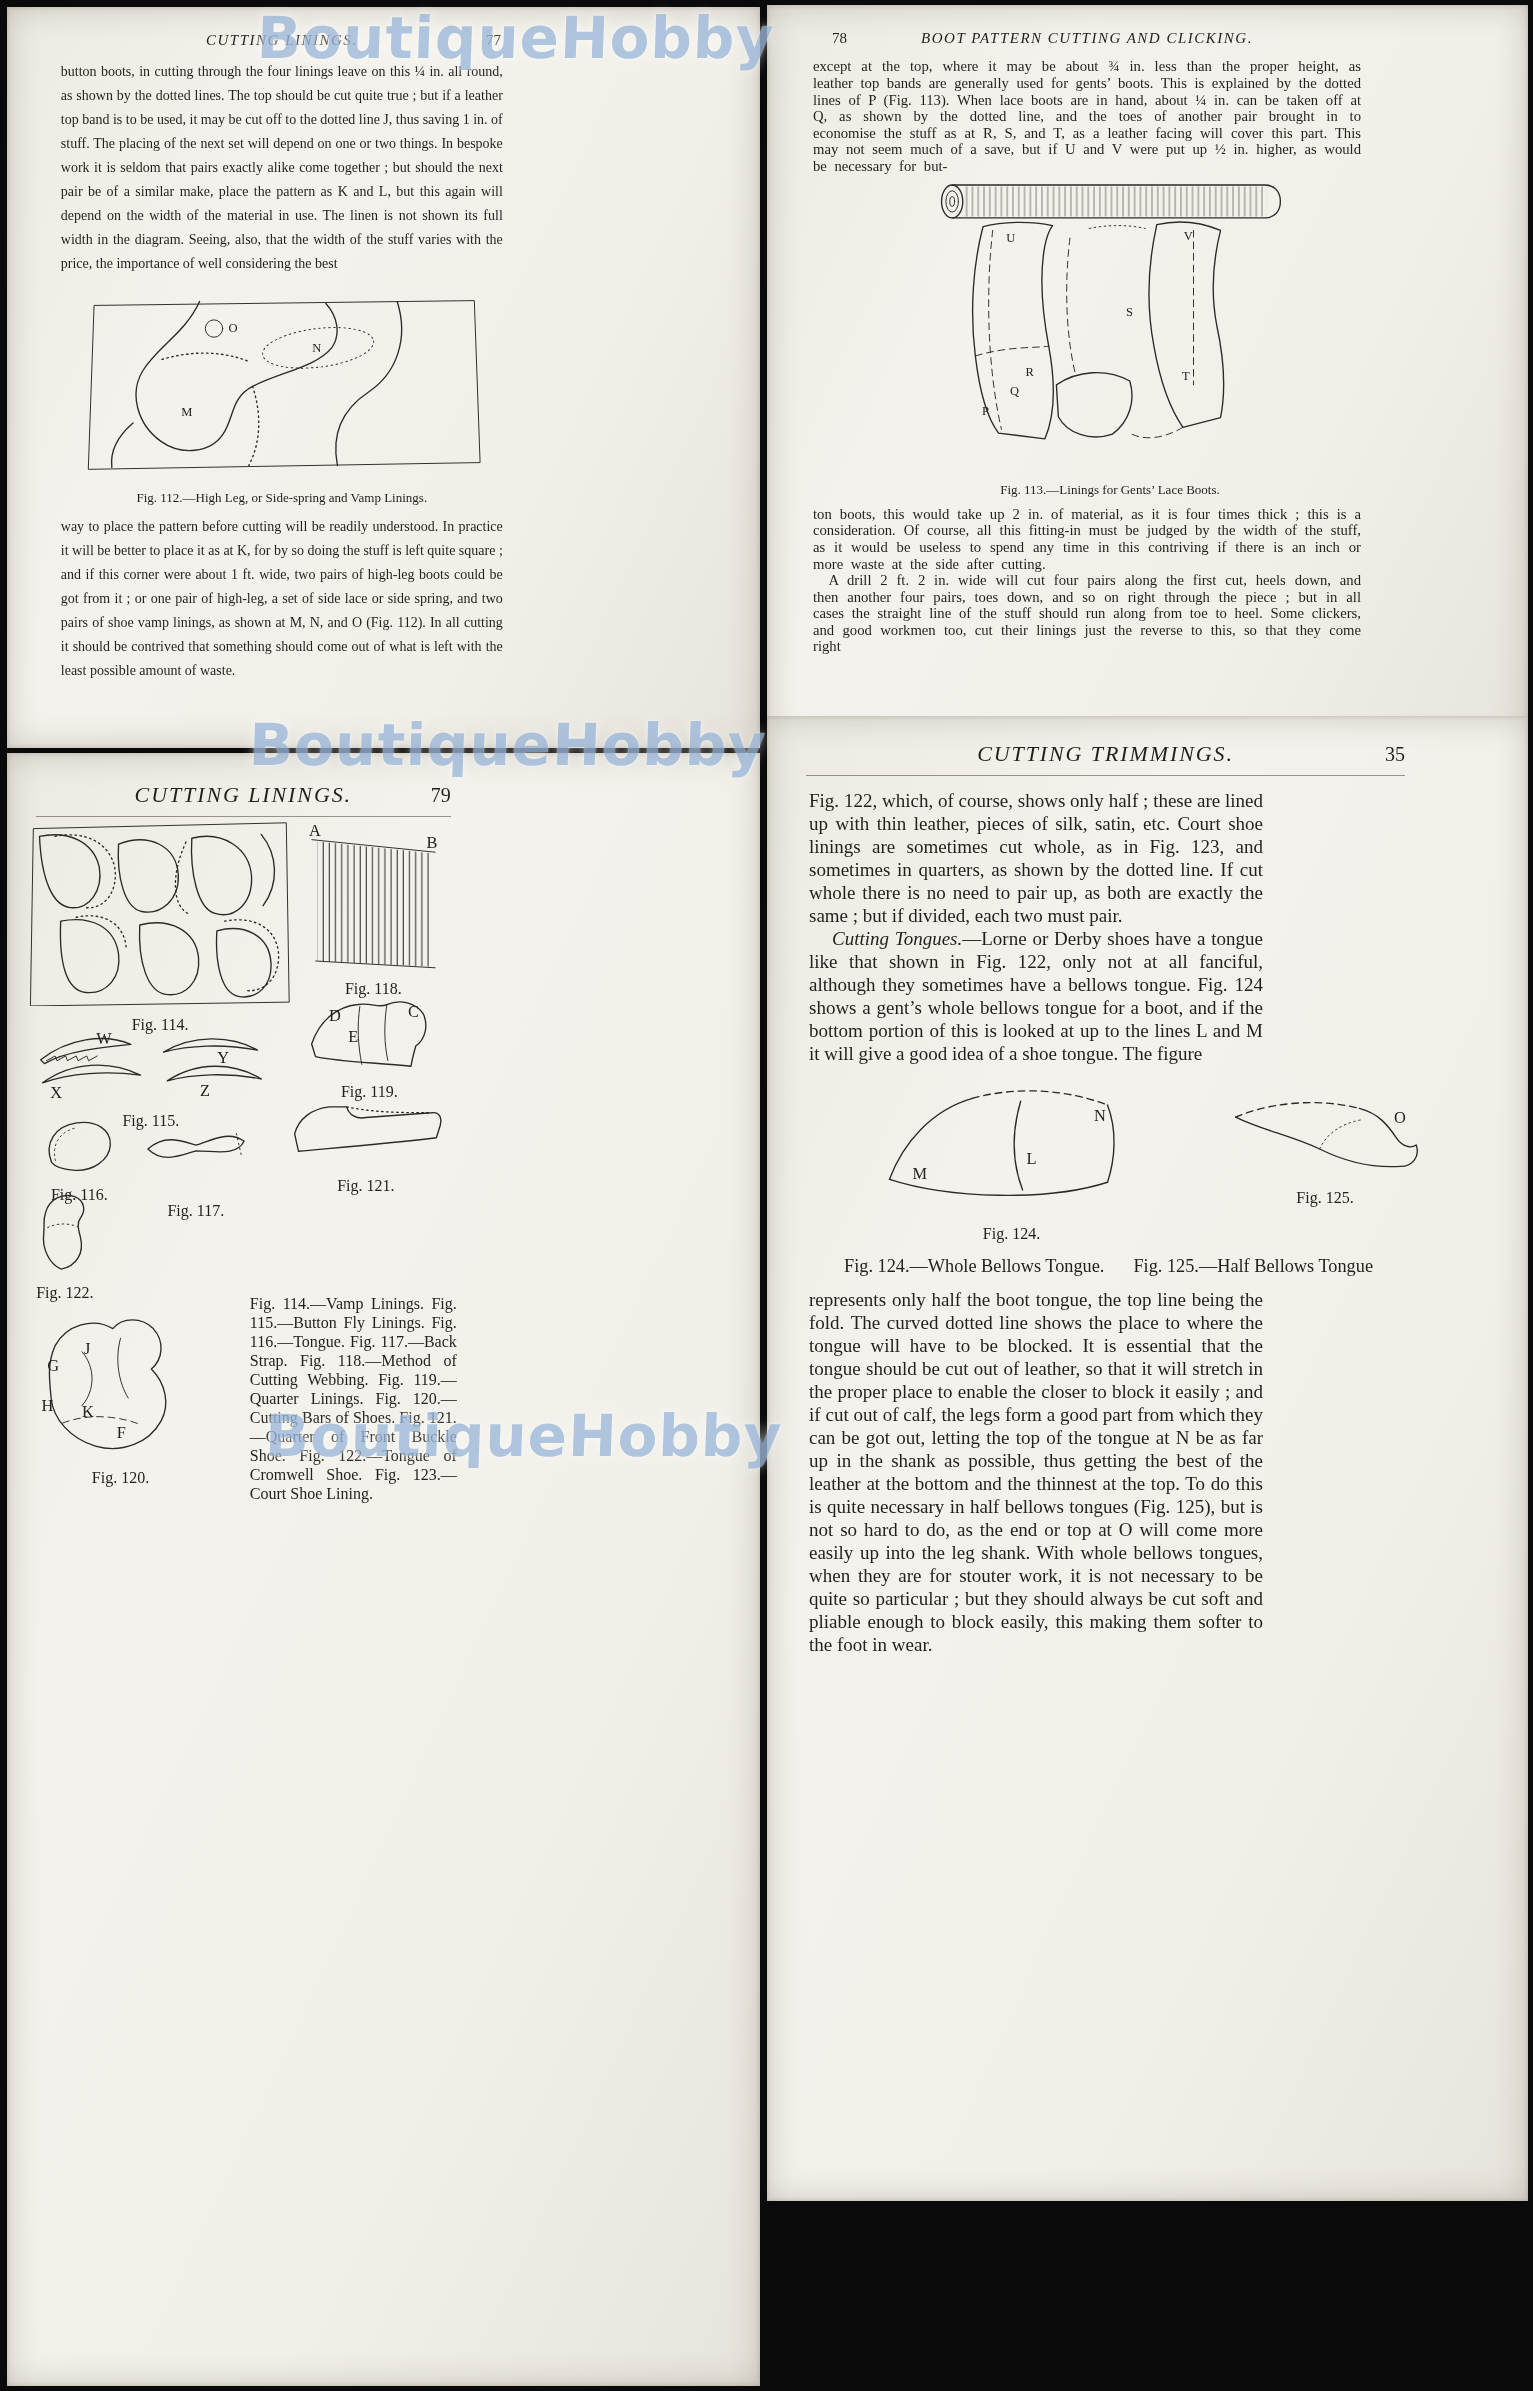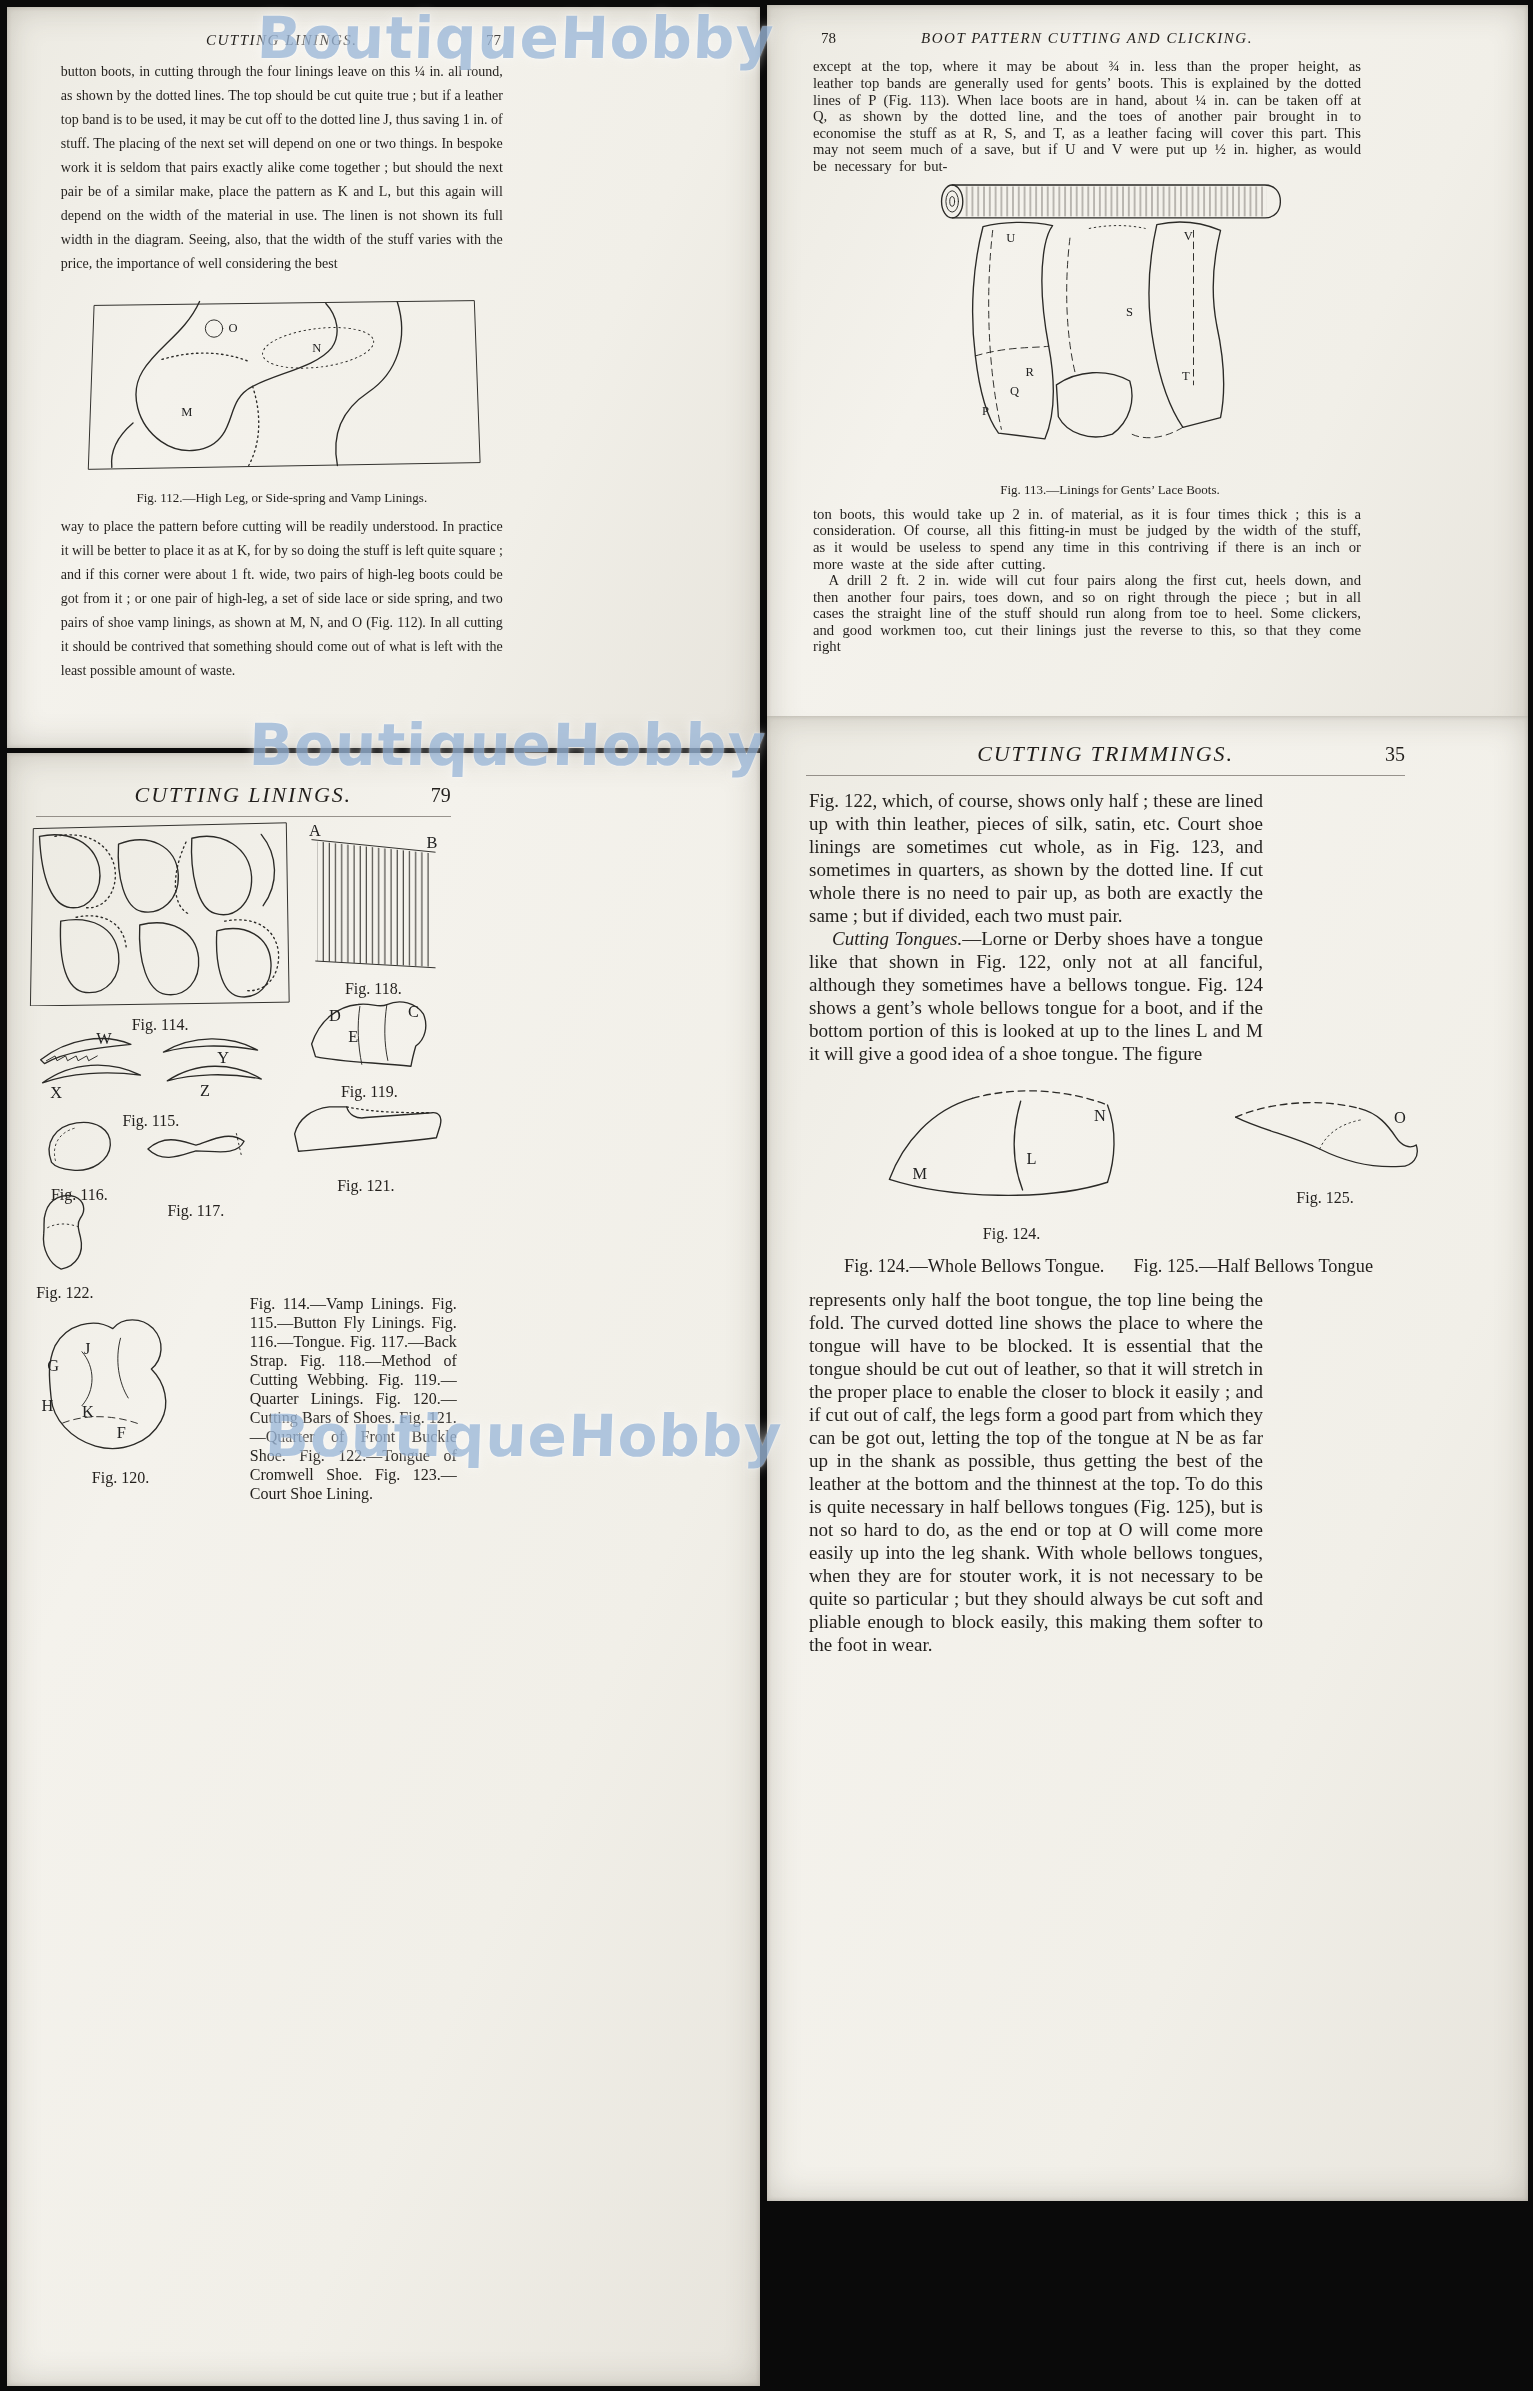--- a/index.html
+++ b/index.html
@@ -22,21 +22,21 @@
   figure{margin:0;}
   i{font-style:italic;}
 
   
   .colT{position:relative;}
   #page77 .colT{margin:25px 0 0 54px;width:442px;}
   #page78 .colT{margin:25px 0 0 46px;width:548px;}
   .hdrT{position:relative;text-align:center;font-style:italic;font-size:15px;letter-spacing:1.5px;margin-bottom:11.6px;}
   .hdrT .num{position:absolute;top:0;font-style:normal;letter-spacing:0;}
   .num.right{right:1.9px;}
-  .num.left{left:8px;text-align:center;}
+  .num.left{left:19px;text-align:center;}
   .bodyT{font-size:14px;line-height:24px;text-align:justify;}
   #page78 .bodyT{font-size:14.7px;line-height:16.6px;word-spacing:3.9px;}
   .ind{text-indent:15.4px;}
   .figT{text-align:center;}
   #fig112{margin:13.5px auto 9.7px;width:425px;}
   #fig113{margin:5.8px 0 7.7px 116px;width:362px;}
   .figcapT{font-size:13px;margin-top:7.7px;text-align:center;}
 
   
   .hdrB{position:absolute;font-style:italic;font-size:22px;letter-spacing:1.9px;text-align:center;

